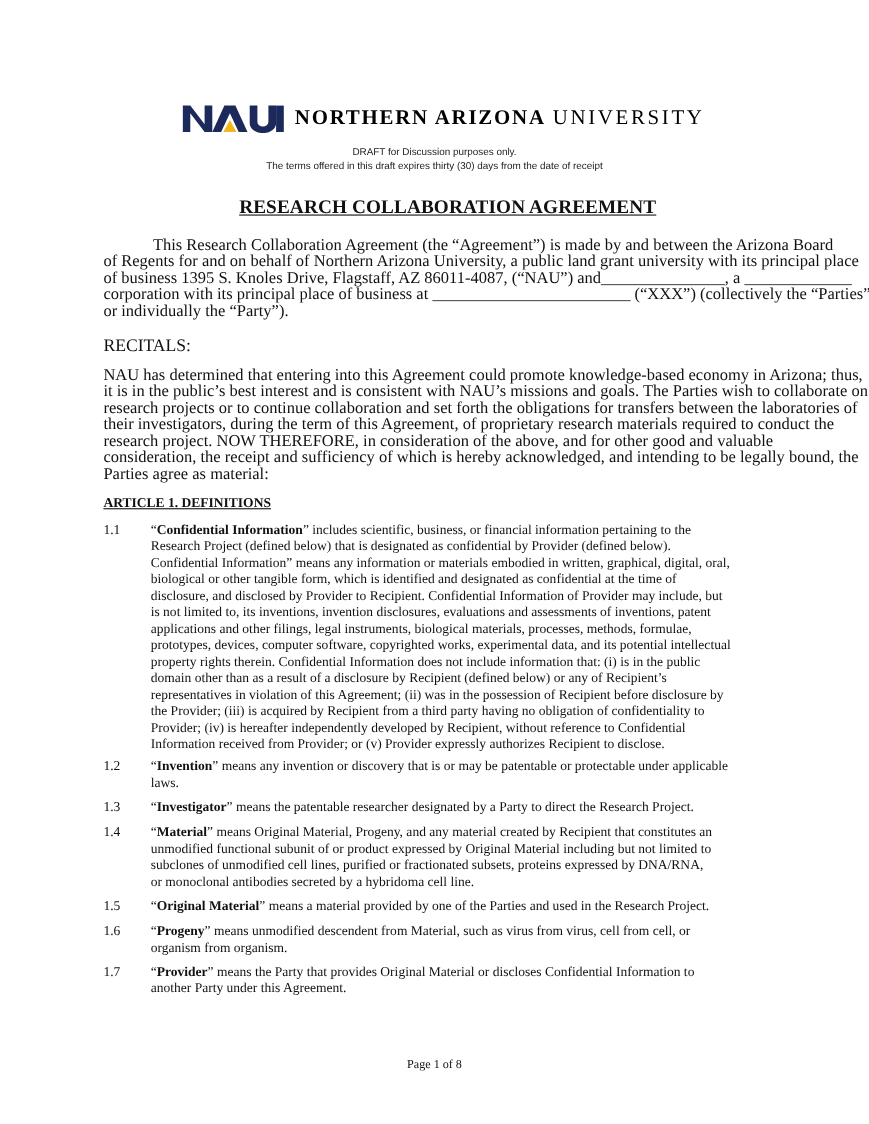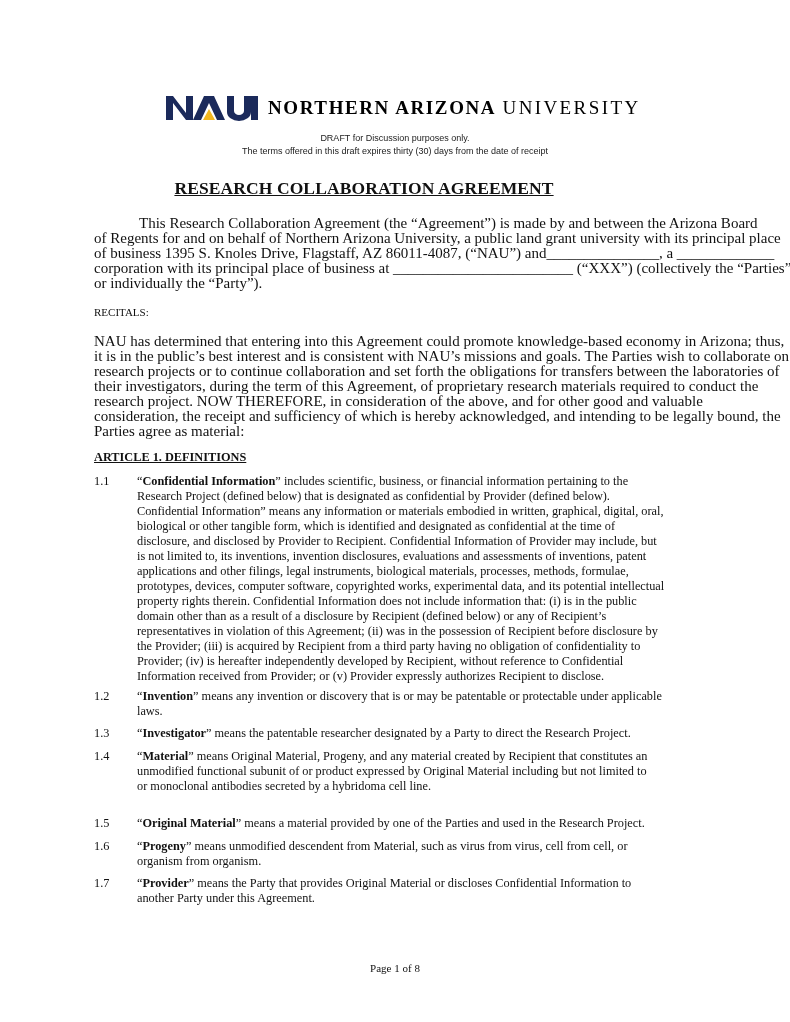--- a/index.html
+++ b/index.html
@@ -6,27 +6,27 @@
   body { width:790px; height:1022px; position:relative; overflow:hidden; color:#111; }
 
   .logo { position:absolute; left:166px; top:94px; height:28px; display:flex; align-items:center; }
   .logo svg { display:block; }
   .logo-text { margin-left:8px; font-family:Liberation Serif, serif; font-size:19px; letter-spacing:1.6px; color:#000000; white-space:nowrap; }
   .logo-text b { font-weight:700; }
   .logo-text span.light { font-weight:400; letter-spacing:2.4px; }
 
   .draft { position:absolute; left:0; width:790px; text-align:center; font-family:"Liberation Sans", sans-serif; font-size:9px; color:#222; }
 
-  .title { position:absolute; left:0; width:728px; top:178px; text-align:center; font-family:"Liberation Serif", serif; font-weight:700; font-size:17.5px; text-decoration:underline; letter-spacing:0.1px; }
+  .title { position:absolute; left:0; width:728px; top:178px; text-align:center; font-family:"Liberation Serif", serif; font-weight:700; font-size:17.5px; text-decoration:underline; letter-spacing:0.1px;padding-left:43px; }
 
   .para { position:absolute; left:94px; width:605px; font-family:"Liberation Serif", serif; font-size:15px; line-height:15px; text-align:justify; }
   .line { display:block; white-space:nowrap; text-align:justify; text-align-last:justify; }
   .line.last { text-align-last:left; }
 
-  .recitals { position:absolute; left:94px; top:306px; font-family:"Liberation Serif", serif; font-size:11px; }
+  .recitals { position:absolute; left:94px; top:306px; font-family:"Liberation Serif", serif; font-size:16px; }
 
   .article { position:absolute; left:94px; top:450px; font-family:"Liberation Serif", serif; font-size:12.3px; font-weight:700; text-decoration:underline; }
 
   .item { position:absolute; left:94px; width:605px; font-family:"Liberation Serif", serif; font-size:12.3px; line-height:15px; }
   .item .num { position:absolute; left:0; top:0; }
   .item .body { position:absolute; left:43px; width:545px; }
   .item .body .line { text-align:left; text-align-last:left; }
 
   .footer { position:absolute; left:0; width:790px; top:962px; text-align:center; font-family:"Liberation Serif", serif; font-size:11px; }
 </style>
@@ -110,20 +110,21 @@
   <div class="body">
     <span class="line">“<b>Investigator</b><span>” means the patentable researcher designated by a Party to direct the Research Project.</span></span>
   </div>
 </div>
 
 <div class="item" style="top:749px;">
   <span class="num">1.4</span>
   <div class="body">
     <span class="line">“<b>Material</b><span>” means Original Material, Progeny, and any material created by Recipient that constitutes an</span></span>
     <span class="line">unmodified functional subunit of or product expressed by Original Material including but not limited to</span>
+    <span class="line">subclones of unmodified cell lines, purified or fractionated subsets, proteins expressed by DNA/RNA,</span>
     <span class="line">or monoclonal antibodies secreted by a hybridoma cell line.</span>
   </div>
 </div>
 
 <div class="item" style="top:816px;">
   <span class="num">1.5</span>
   <div class="body">
     <span class="line">“<b>Original Material</b><span>” means a material provided by one of the Parties and used in the Research Project.</span></span>
   </div>
 </div>

